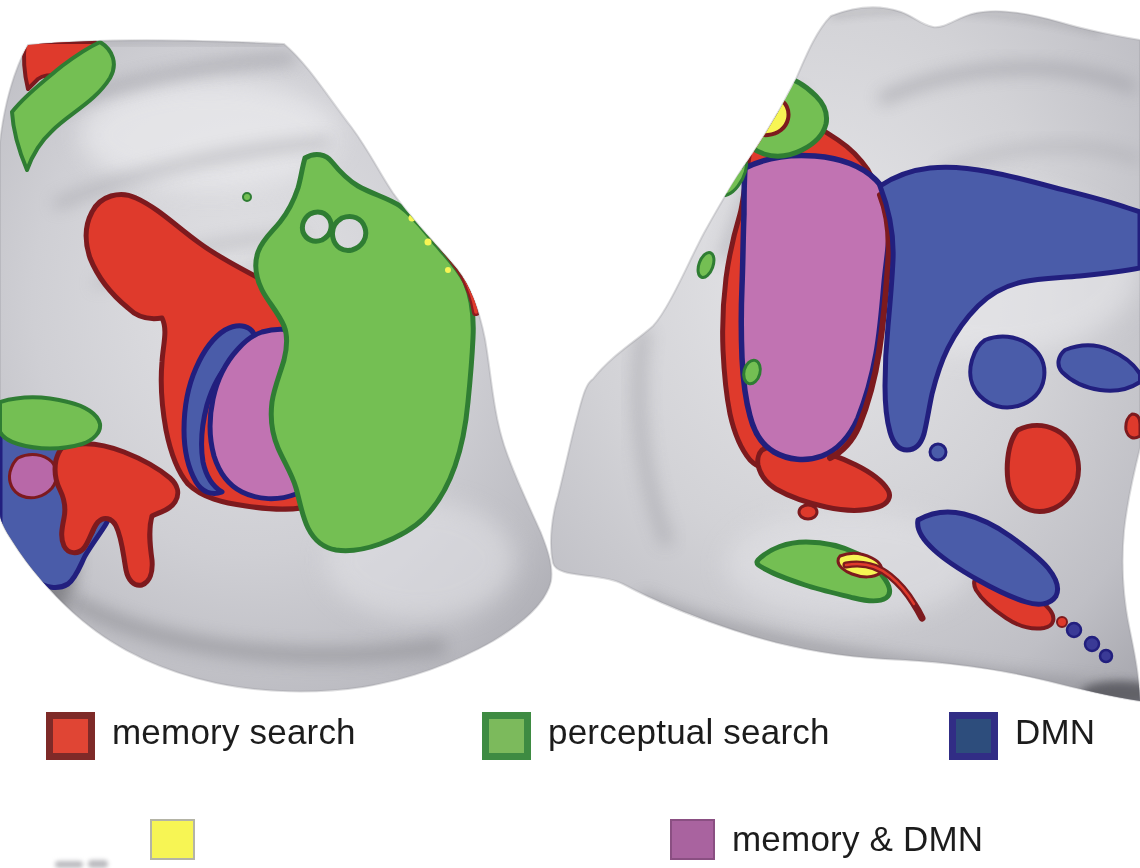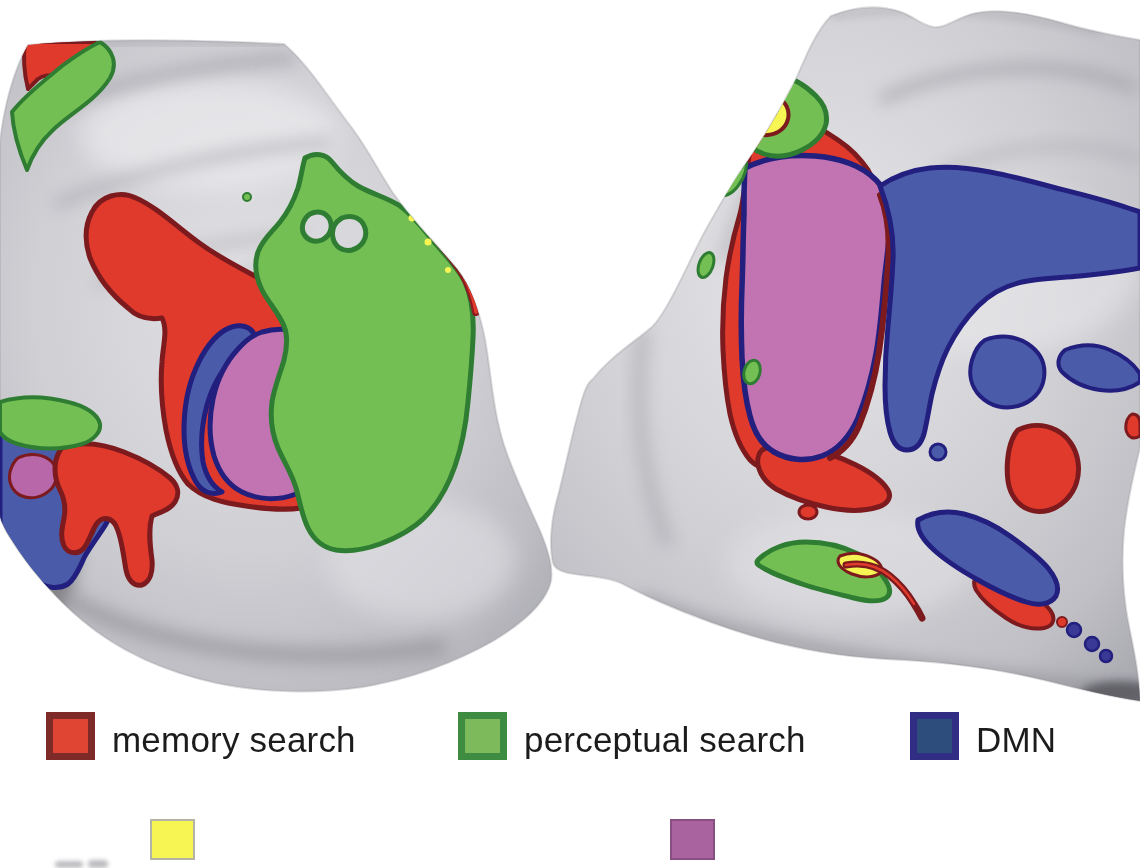--- a/index.html
+++ b/index.html
@@ -1,19 +1,19 @@
 <!DOCTYPE html>
 <html><head>
 <meta charset="utf-8">
 <style>
   html,body{margin:0;padding:0;background:#ffffff;}
   #stage{position:relative;width:1140px;height:868px;background:#ffffff;overflow:hidden;
          font-family:"Liberation Sans", sans-serif;}
   svg{position:absolute;left:0;top:0;display:block;}
-  .legend-item{position:absolute;display:flex;align-items:flex-end;}
+  .legend-item{position:absolute;display:flex;align-items:flex-start;}
   .legend-label{font-size:35px;color:#1c1c1c;white-space:nowrap;margin-left:17px;letter-spacing:0.2px;}
   .swatch{box-sizing:border-box;}
   .row1 .swatch{width:49px;height:48px;}
   .row2 .swatch{width:45px;height:41px;}
   .sw-memory{background:#e04534;border:7px solid #7e2a28;}
   .sw-perceptual{background:#7cba5c;border:7px solid #3e8b42;}
   .sw-dmn{background:#2d4d7c;border:7px solid #312d85;}
   .sw-mem-perc{background:#f7f554;border:2px solid #b4b4a6;}
   .sw-mem-dmn{background:#a9639f;border:2px solid #8a4f82;}
   .smudge{position:absolute;background:#bcbcc0;filter:blur(2px);border-radius:4px;}
@@ -156,32 +156,33 @@
       </g>
     </g>
   </g>
 </svg>
 
 <div>
   <div class="legend-item row1" style="left:46px;top:712px;">
     <span class="swatch sw-memory"></span>
     <span class="legend-label">memory search</span>
   </div>
-  <div class="legend-item row1" style="left:458px;top:712px;">
+  <div class="legend-item row1" style="left:482px;top:712px;">
     <span class="swatch sw-perceptual"></span>
     <span class="legend-label">perceptual search</span>
   </div>
-  <div class="legend-item row1" style="left:910px;top:712px;">
+  <div class="legend-item row1" style="left:949px;top:712px;">
     <span class="swatch sw-dmn"></span>
     <span class="legend-label">DMN</span>
   </div>
   <div class="legend-item row2" style="left:150px;top:819px;">
     <span class="swatch sw-mem-perc"></span>
   </div>
   <div class="legend-item row2" style="left:670px;top:819px;">
     <span class="swatch sw-mem-dmn"></span>
+    <span class="legend-label">memory &amp; DMN</span>
   </div>
 </div>
 
 <div class="smudge" style="left:55px;top:861px;width:28px;height:7px;"></div>
 <div class="smudge" style="left:88px;top:860px;width:20px;height:8px;"></div>
 
 </div>
 
 </body></html>

